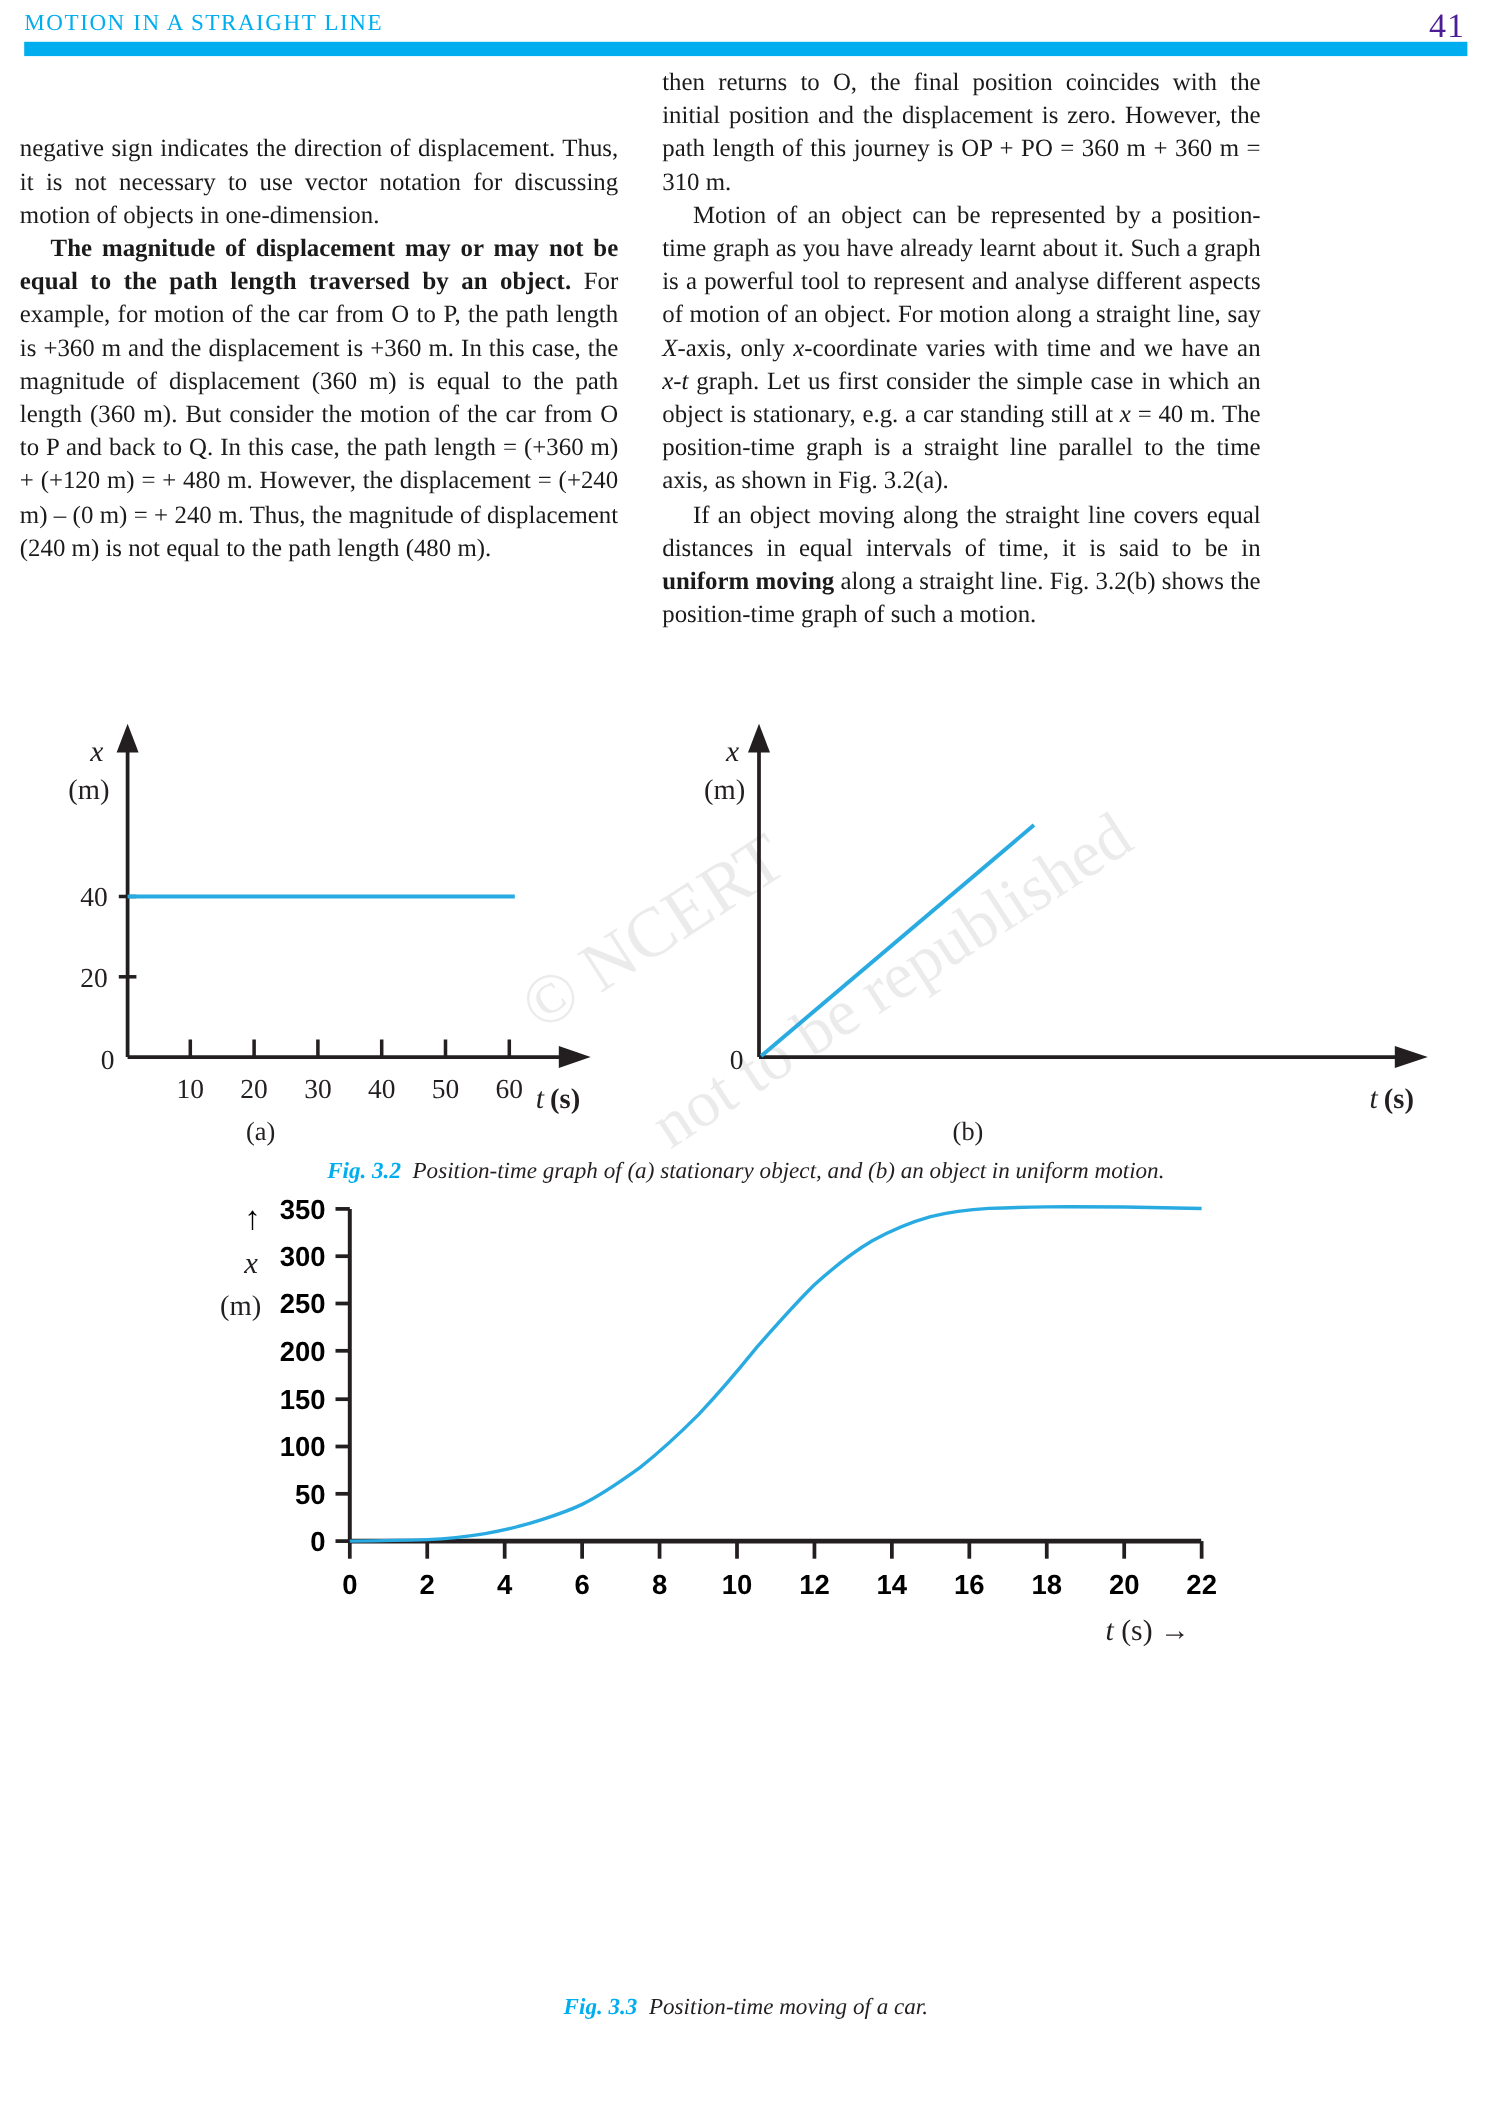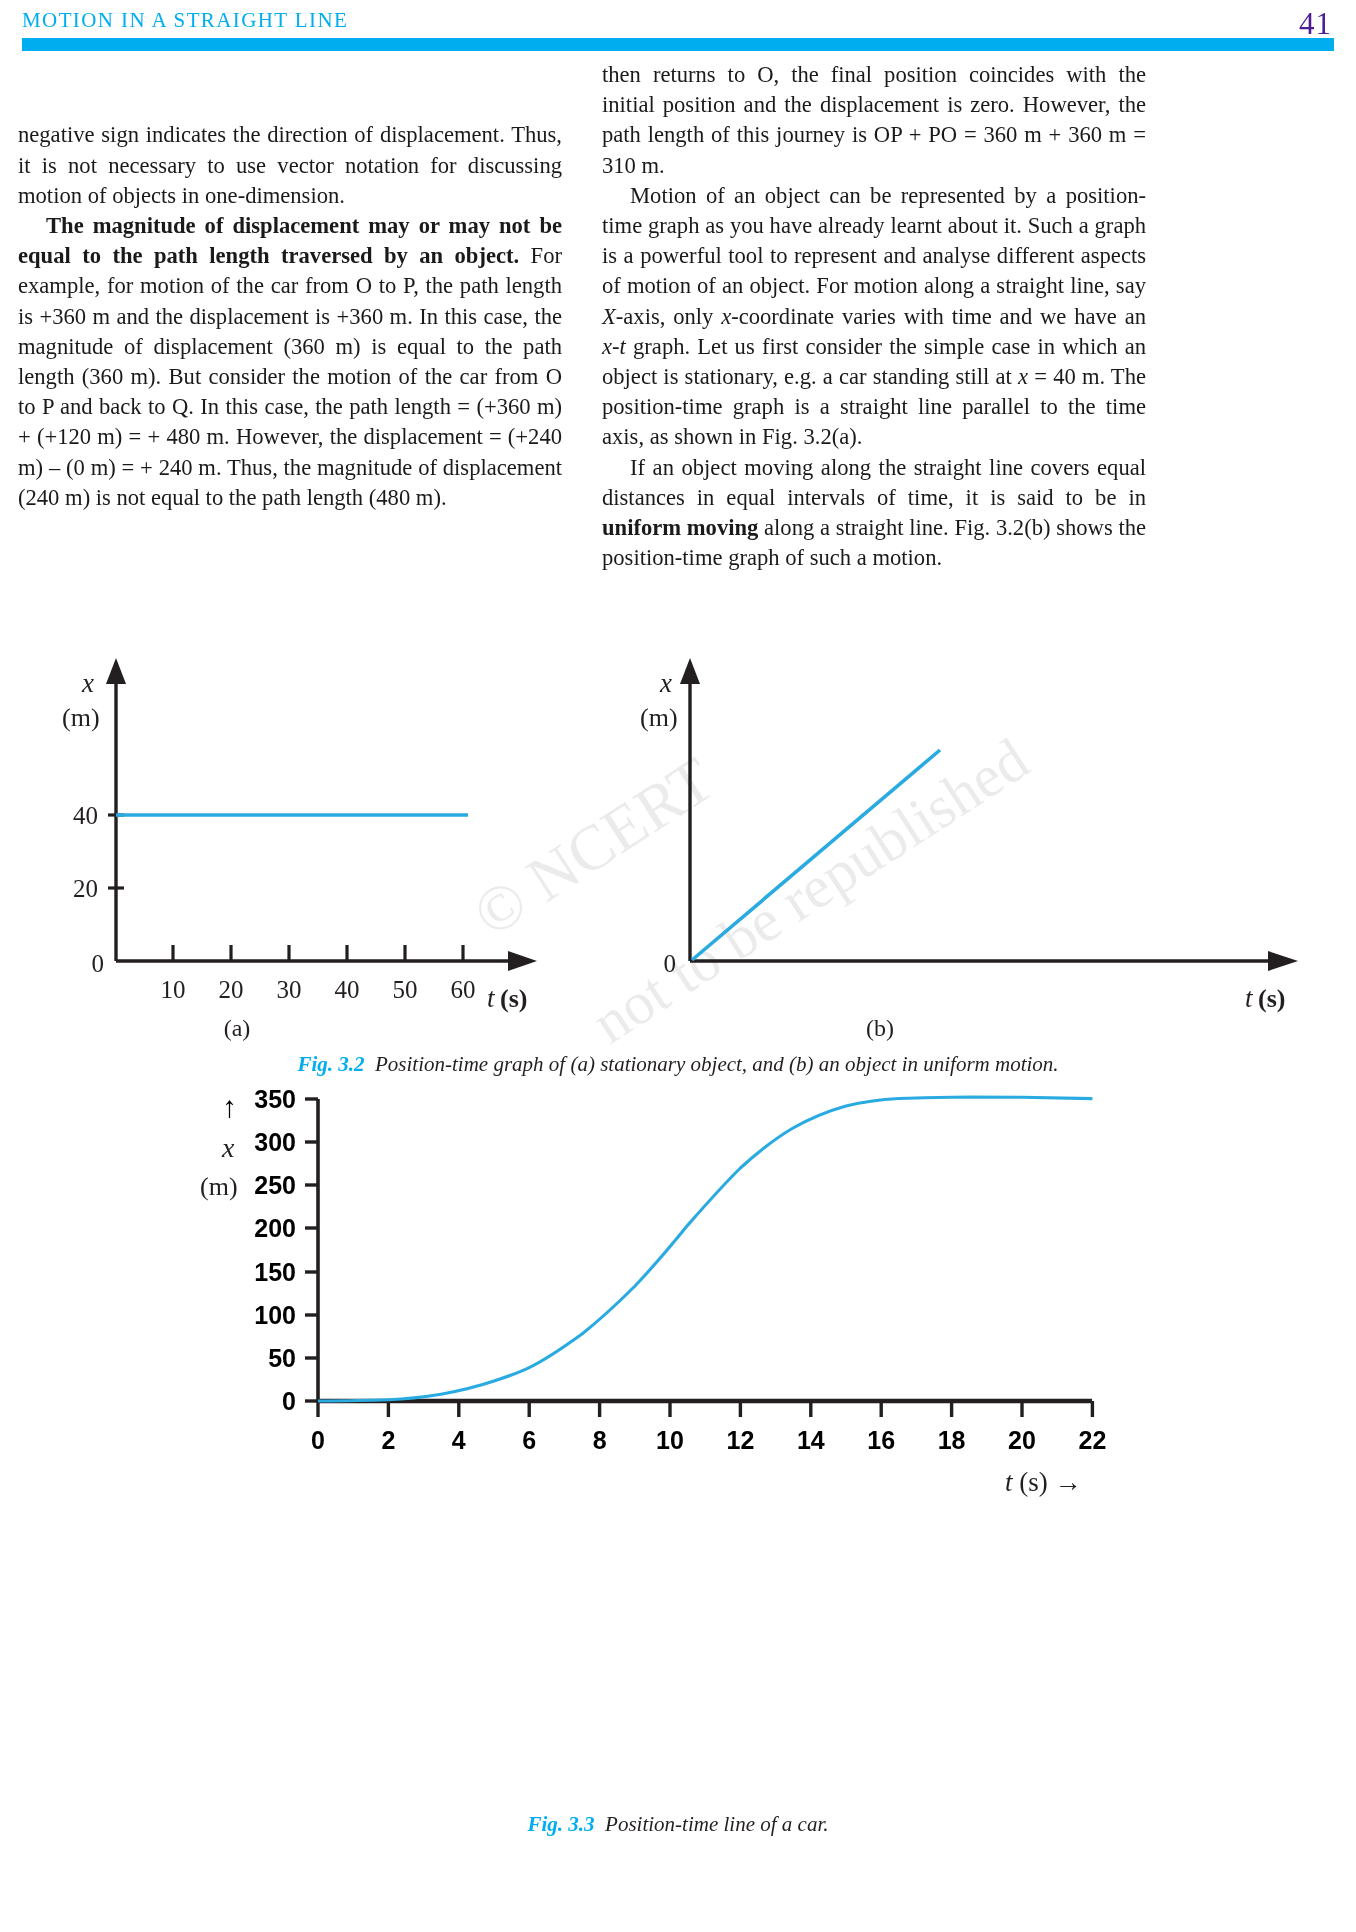--- a/index.html
+++ b/index.html
@@ -249,16 +249,16 @@
 
         <text x="222" y="32" font-family="Liberation Sans, sans-serif" font-size="30" fill="#000">↑</text>
         <text x="222" y="72" font-family="Liberation Serif, serif" font-style="italic" font-size="28" fill="#231f20">x</text>
         <text x="200" y="110" font-family="Liberation Serif, serif" font-size="26" fill="#231f20">(m)</text>
         <text x="1005" y="406" font-family="Liberation Serif, serif" font-size="27" fill="#231f20"><tspan font-style="italic">t</tspan> (s) <tspan font-family="Liberation Sans, sans-serif">→</tspan></text>
       </g>
     </svg>
   </div>
 
   <div class="cap fig33cap">
-    <b>Fig. 3.3</b><span>&nbsp;&nbsp;</span><span class="capbody">Position-time line of a car.</span>
+    <b>Fig. 3.3</b><span>&nbsp;&nbsp;</span><span class="capbody">Position-time moving of a car.</span>
   </div>
 
 </div>
 
 </body></html>

